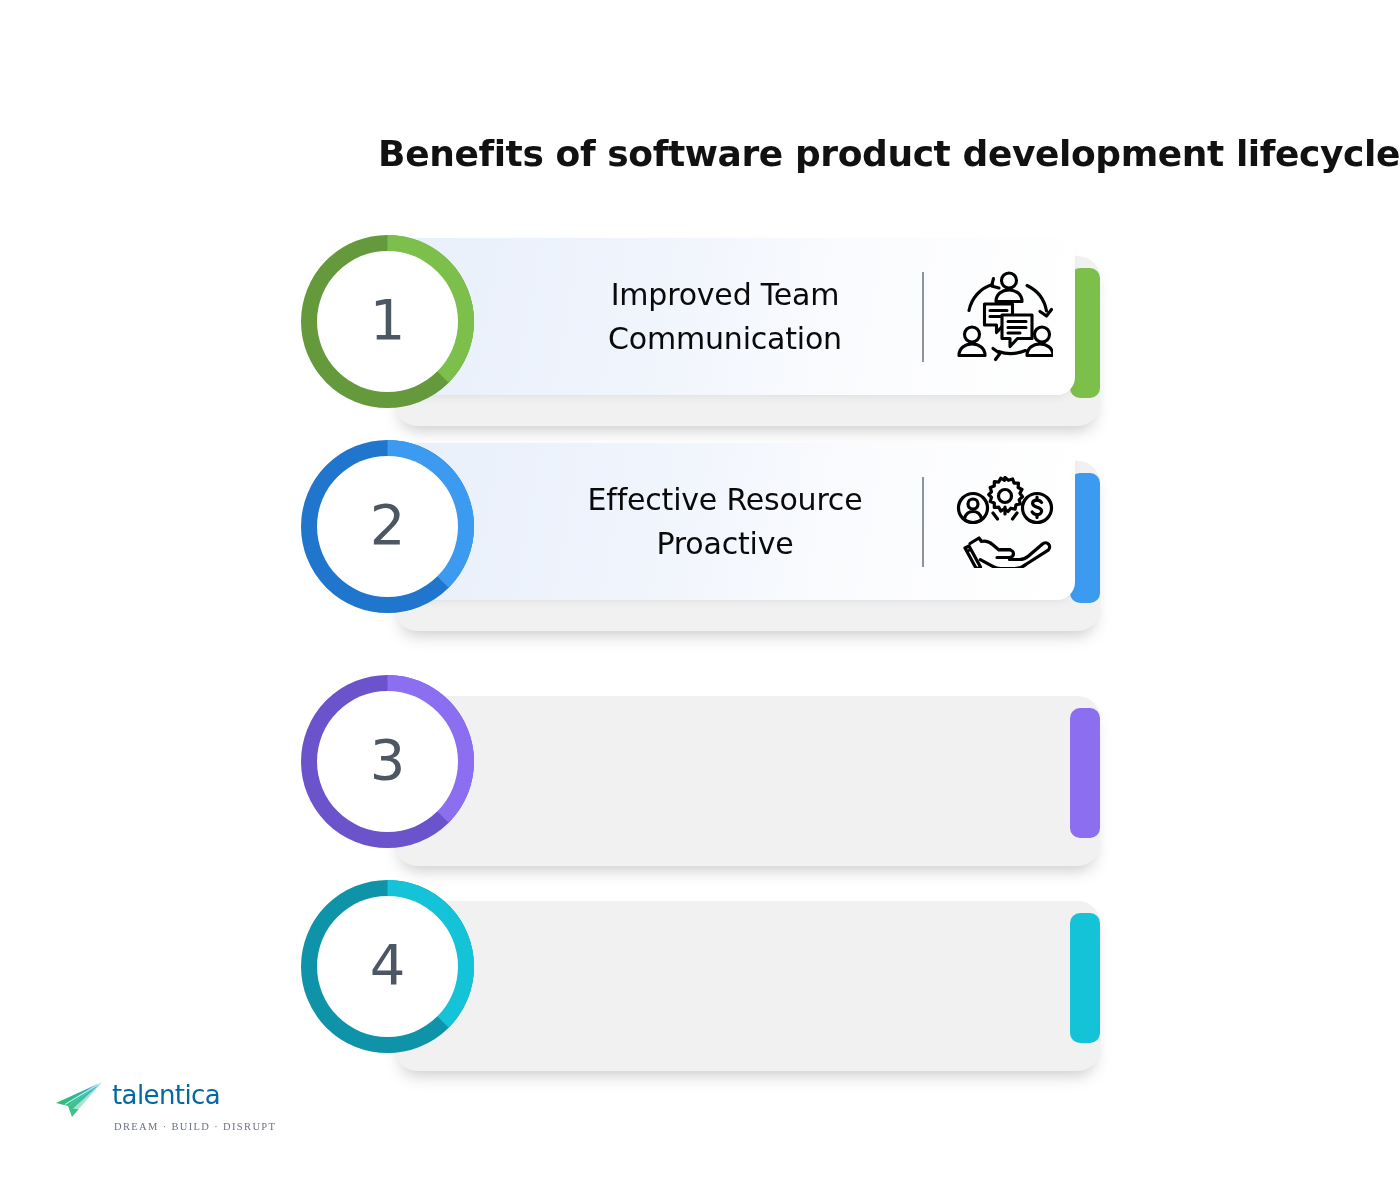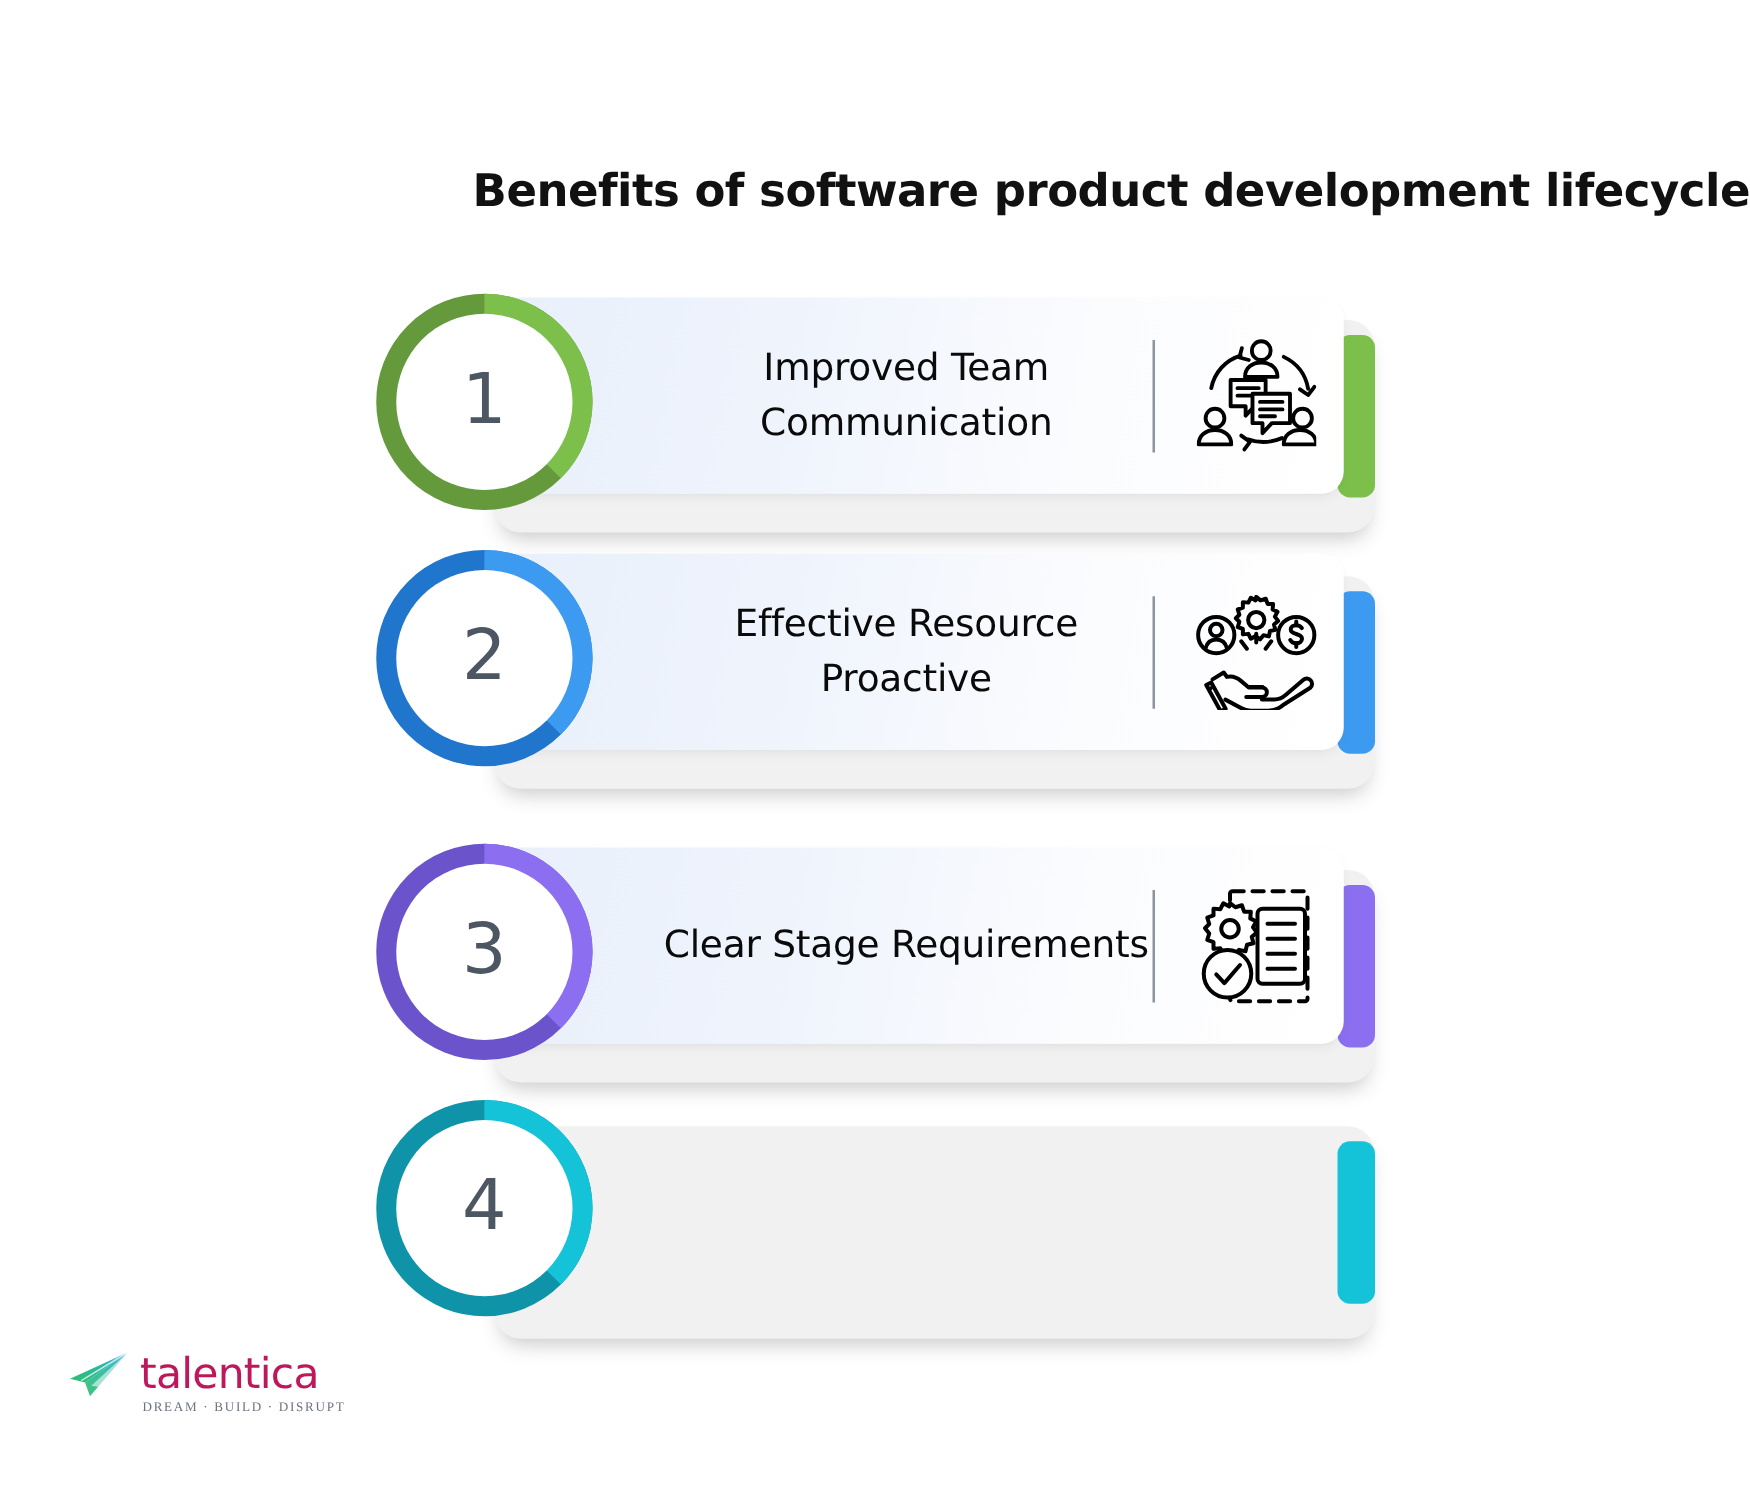--- a/index.html
+++ b/index.html
@@ -168,23 +168,23 @@
   .logo-plane {
     position: absolute;
     left: 0px;
     top: 4px;
   }
   .logo-word {
     position: absolute;
     left: 60px;
     top: 6px;
     font-family: "DejaVu Sans", sans-serif;
-    font-size: 34px;
+    font-size: 26px;
     font-weight: 500;
-    color: #be185d;
+    color: #0369a1;
     letter-spacing: -0.6px;
     line-height: 1;
   }
   .logo-tag {
     position: absolute;
     left: 62px;
     top: 46px;
     font-family: Liberation Serif, serif;
     font-size: 10.5px;
     font-weight: 400;
@@ -284,42 +284,20 @@
       </svg>
       <div class="circle-inner">
         <span class="circle-num">2</span>
       </div>
     </div>
   </div>
 
   <div class="row row-3">
     <div class="plate"></div>
     <div class="accent-bar" style="background:#8b6ff0"></div>
-    <div class="card">
-      <div class="card-label">Clear Stage Requirements</div>
-      <div class="divider"></div>
-      <div class="card-icon">
-        <svg width="94" height="96" viewBox="0 0 94 96" fill="none" stroke="#000" stroke-width="3.2" stroke-linecap="round" stroke-linejoin="round">
-
-          <rect x="26" y="4" width="62" height="88" rx="2" stroke-dasharray="9 7"></rect>
-
-          <path d="M52 18h30c2.2 0 4 1.8 4 4v52c0 2.2-1.8 4-4 4H52c-2.2 0-4-1.8-4-4V22c0-2.2 1.8-4 4-4z" fill="#fff"></path>
-          <path d="M56 30h22M56 42h22M56 54h22M56 66h22"></path>
-
-          <g transform="translate(26,34)">
-            <circle cx="0" cy="0" r="7" fill="#fff"></circle>
-            <path d="M0-20.5 4.3-17.2 9.5-18.8 11.3-13.7 16.7-13.7 16.2-8.3 21-5.8 18.4-1.2 21.5 3 17.4 6.5 18.8 11.6 13.6 12.8 12.4 18 7.2 16.9 3.7 21 -0.6 17.8 -5.3 20.4 -7.8 15.6 -13.2 16.1 -13.2 10.7 -18.2 8.9 -16.6 3.8 -20 -0.4 -16.6 -3.8 -18.2 -8.9 -13.2 -10.7 -13.2 -16.1 -7.8 -15.6 -5.3 -20.4 -0.6 -17.8 Z" fill="#fff"></path>
-            <circle cx="0" cy="0" r="7" fill="#fff"></circle>
-          </g>
-
-          <circle cx="24" cy="70" r="19" fill="#fff"></circle>
-          <path d="M15 70.5l6.5 7 12.5-14.5"></path>
-        </svg>
-      </div>
-    </div>
     <div class="circle">
       <svg width="175" height="175" viewBox="0 0 175 175">
         <circle cx="87.5" cy="87.5" r="78" fill="none" stroke="#6b53cc" stroke-width="17"></circle>
         <path d="M 87.5 9.5 A 78 78 0 0 1 142.65 142.65" fill="none" stroke="#8b6ff0" stroke-width="17"></path>
       </svg>
       <div class="circle-inner">
         <span class="circle-num">3</span>
       </div>
     </div>
   </div>

